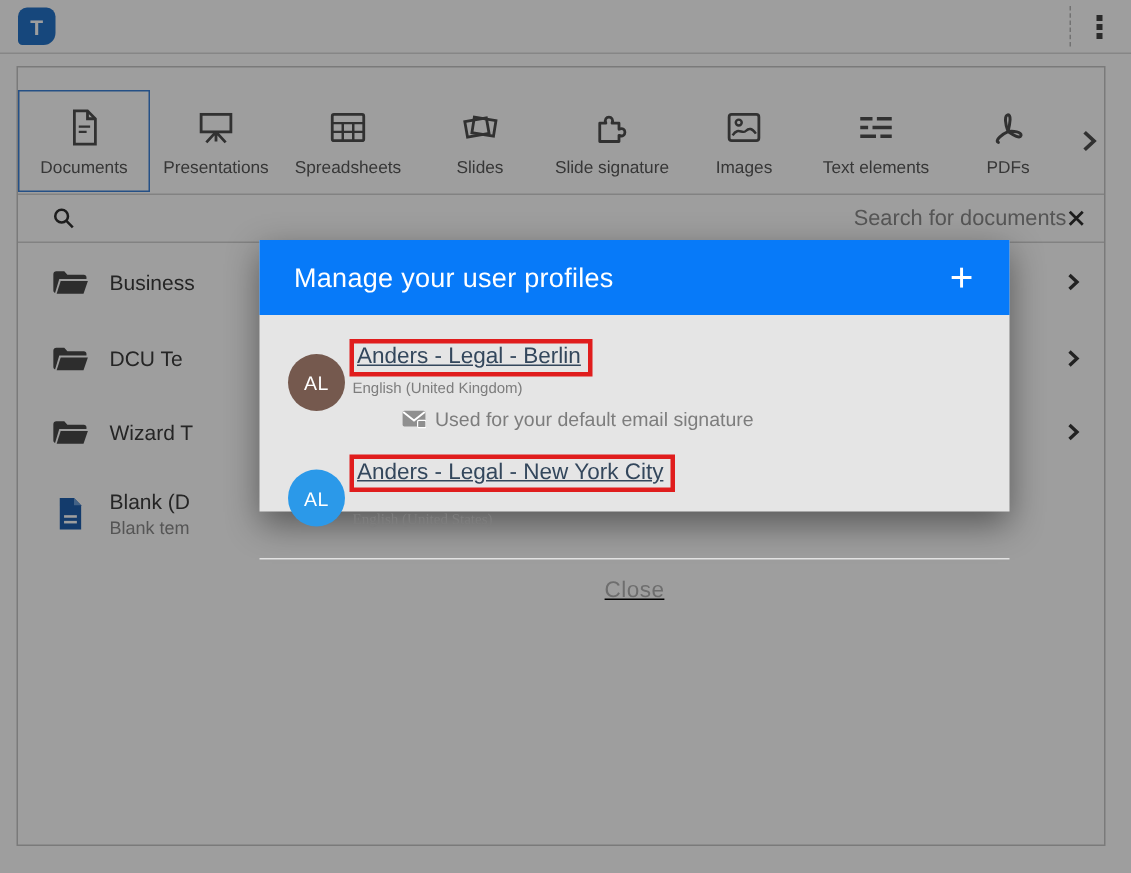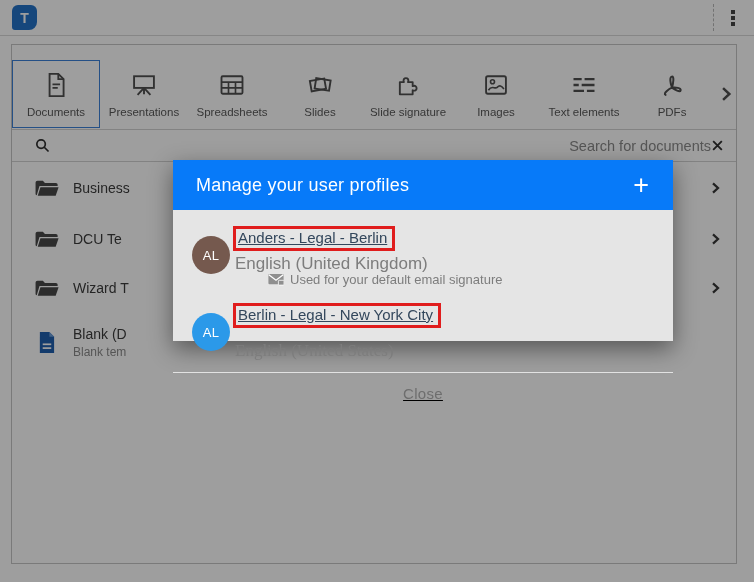--- a/index.html
+++ b/index.html
@@ -50,21 +50,21 @@
 
   .avatar { position:absolute; width:38px; height:38px; border-radius:50%; color:#fff; font-size:13px;
             display:flex; align-items:center; justify-content:center; letter-spacing:.3px; }
   .av1 { left:19px; top:76px; }
   .av2 { left:19px; top:153px; }
 
   .pname { position:absolute; left:60px; display:inline-block; border:3px solid #e01d1d; padding:0 5px 1px 2px; cursor:pointer; }
   .pname span { font-size:15px; font-weight:400; color:#33475c; text-decoration:underline; white-space:nowrap; }
   .pn1 { top:66px; }
   .pn2 { top:143px; }
-  .plang { position:absolute; left:62px; font-size:17px; color:#7d7d7d;text-align:right; }
+  .plang { position:absolute; left:62px; font-size:10px; color:#7d7d7d;text-align:right; }
   .pl1 { top:94px; }
   .pl2 { top:181px;font-family:Liberation Serif, serif; }
   .pnote { position:absolute; left:62px; top:112px; display:flex; align-items:center; gap:6px; font-size:13px; color:#7d7d7d;padding-left:33px; }
 
   .modal-foot { position:absolute; left:0; top:212px; width:500px; height:41px; border-top:1px solid #e2e2e2;
                 display:flex; align-items:center; justify-content:center;text-decoration:underline; }
   .close-btn { font-size:15px; color:#6e6e6e; letter-spacing:.3px; cursor:pointer; padding:4px 14px; background:none; border:none; font-family:inherit; }
 
   svg { display:block; }
 </style>
@@ -278,21 +278,21 @@
           <rect x="13" y="9" width="7" height="6" rx="1" fill="#8f8f8f" stroke="#fff" stroke-width="1"></rect>
         </svg>
       </span>
       <span>Used for your default email signature</span>
     </div>
 
     <div class="avatar av2" style="background-color: rgb(43, 153, 233);">
       <span>AL</span>
     </div>
     <div class="pname pn2">
-      <span>Berlin - Legal - New York City</span>
+      <span>Anders - Legal - New York City</span>
     </div>
     <div class="plang pl2">English (United States)</div>
 
     <div class="modal-foot">
       <button class="close-btn">Close</button>
     </div>
   </div>
 
 </div>
 

